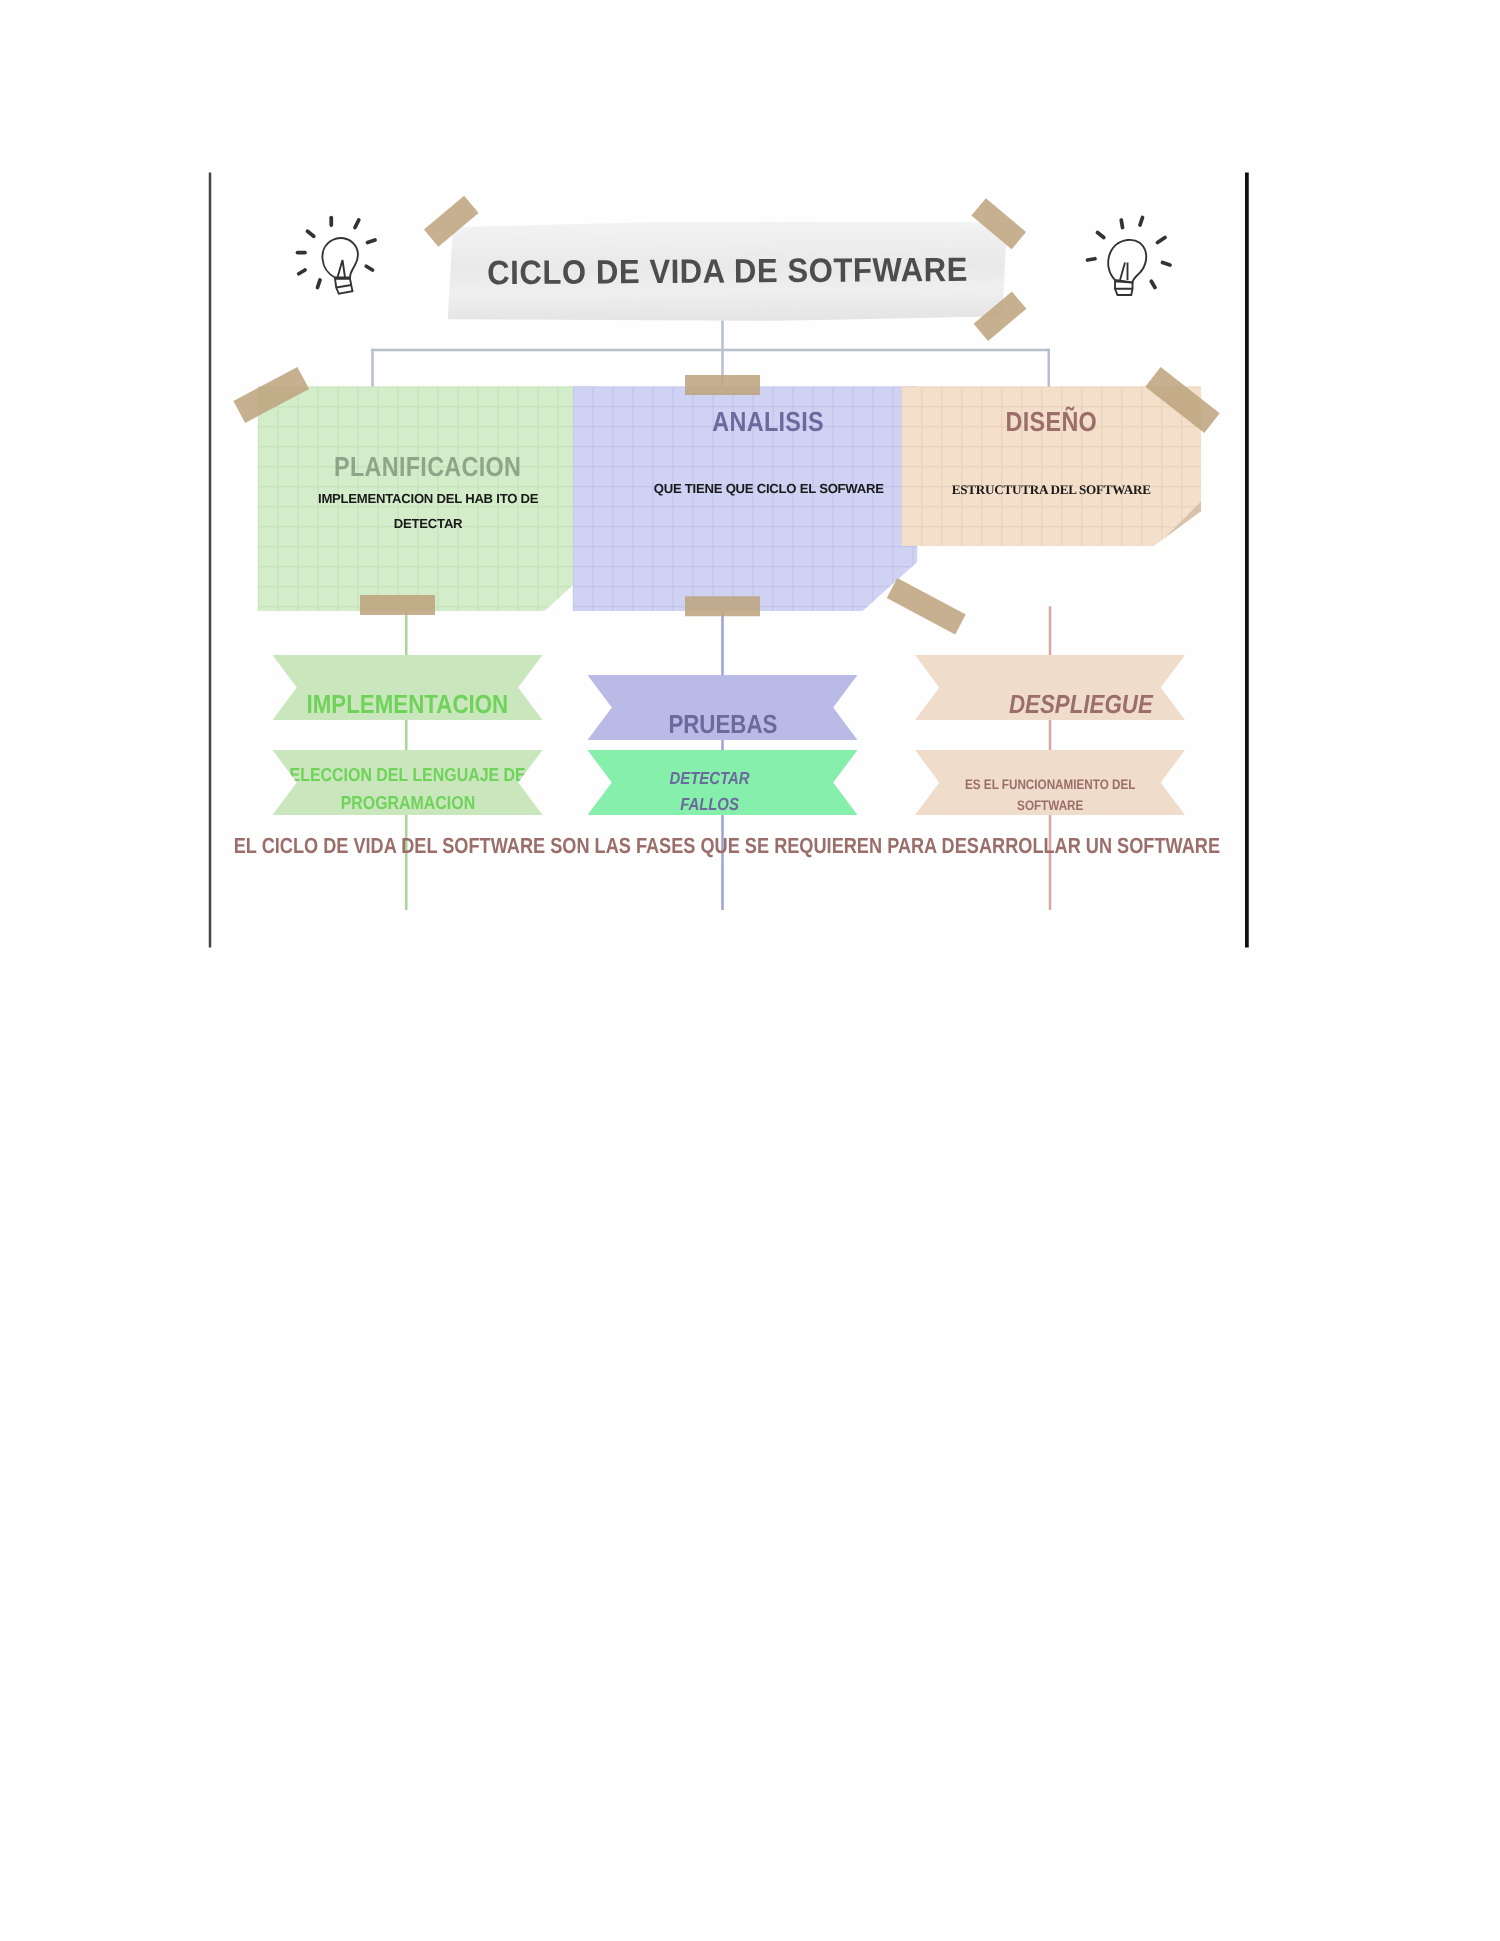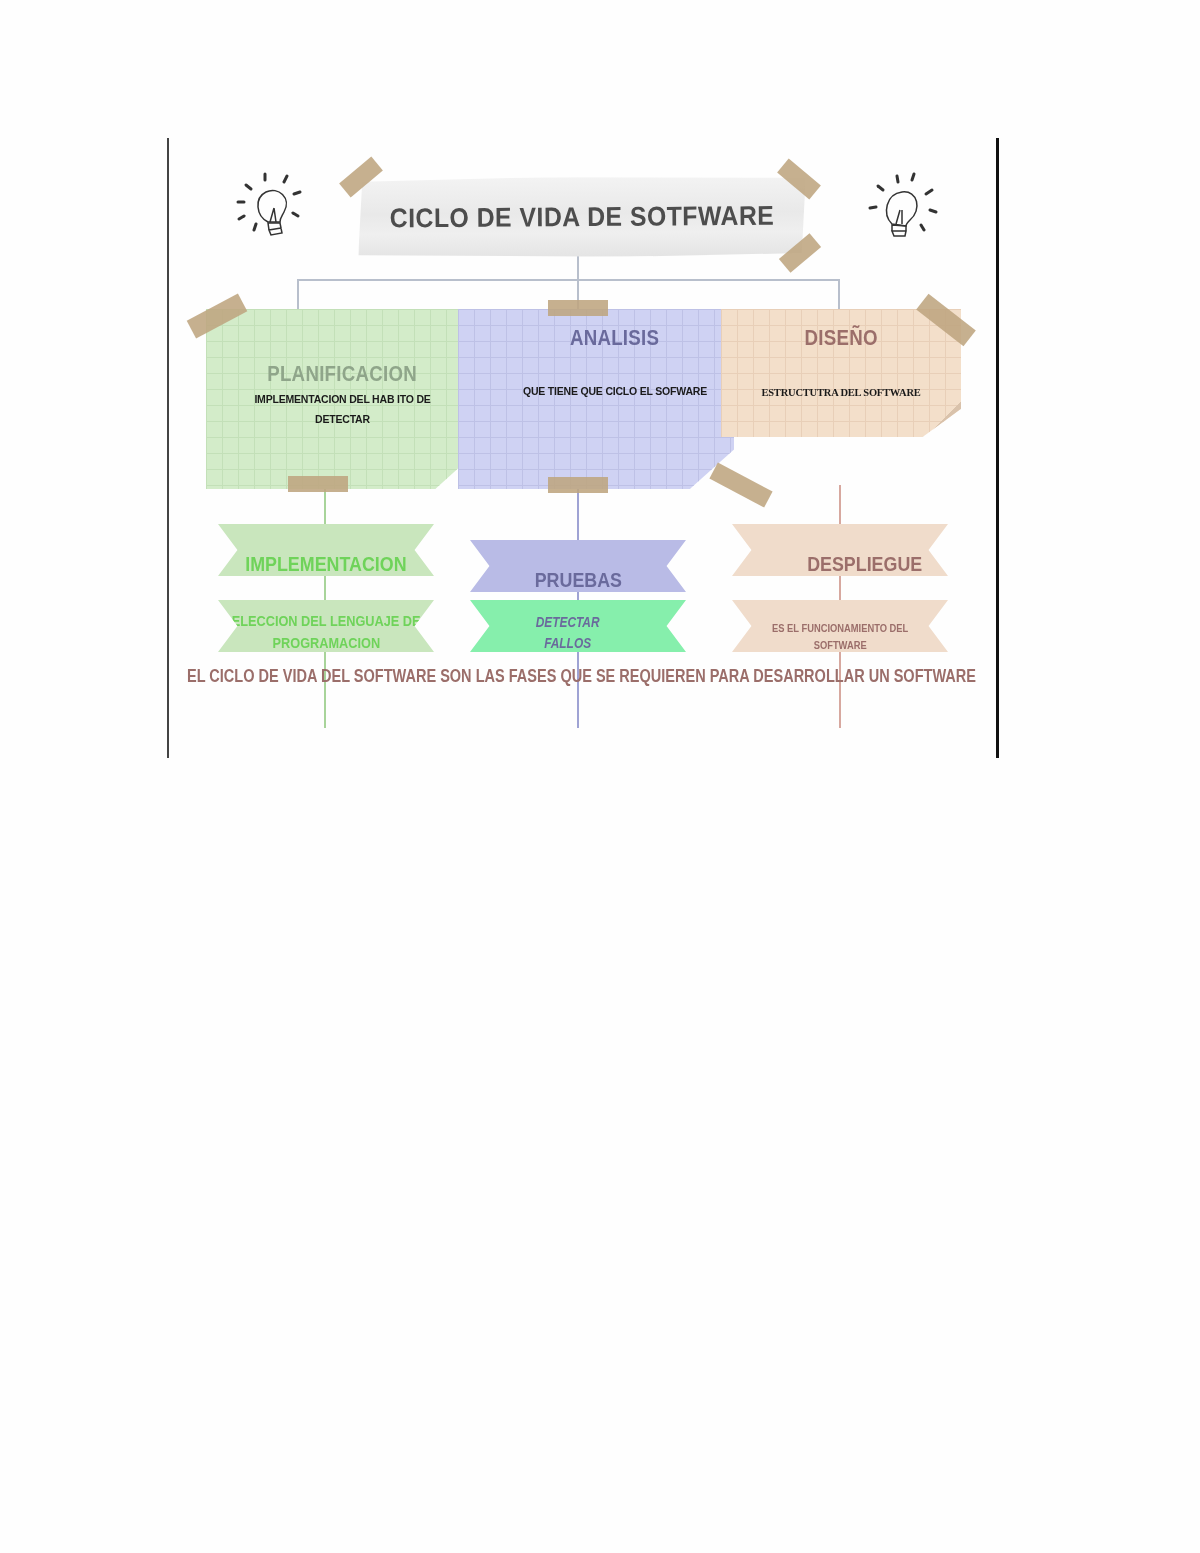--- a/index.html
+++ b/index.html
@@ -122,21 +122,21 @@
 </div>
 <div class="tape" style="left:916px;top:310px;width:60px;height:20px;transform:rotate(38deg);"></div>
 <div class="tape" style="left:710px;top:476px;width:62px;height:18px;transform:rotate(28deg);"></div>
 
 <div class="ribbon" style="left:218px;top:524px;background:#c9e6bd;">
   <span class="ribbon-text" style="font-size:21px;color:#6fd35a;">IMPLEMENTACION</span>
 </div>
 <div class="ribbon" style="left:470px;top:540px;background:#b9bbe6;">
   <span class="ribbon-text" style="font-size:21px;color:#6a6a9c;">PRUEBAS</span>
 </div>
-<div class="ribbon" style="left:732px;top:524px;background:#f0dccb;">
+<div class="ribbon" style="left:732px;top:524px;background:#f0dccb;font-style:italic;">
   <span class="ribbon-text" style="font-size:21px;color:#9b6e6a;margin-left:50px;">DESPLIEGUE</span>
 </div>
 
 <div class="ribbon" style="left:218px;top:600px;background:#c9e6bd;">
   <span class="ribbon-text" style="font-size:15px;color:#6fd35a;white-space:nowrap;">ELECCION  DEL LENGUAJE DE</span>
   <span class="ribbon-text" style="font-size:15px;color:#6fd35a;margin-top:4px;">PROGRAMACION</span>
 </div>
 <div class="ribbon" style="left:470px;top:600px;background:#86efac;font-style:italic;">
   <span class="ribbon-text" style="font-size:14px;color:#6a6a9c;margin-left:-20px;">DETECTAR</span>
   <span class="ribbon-text" style="font-size:14px;color:#6a6a9c;margin-left:-20px;margin-top:4px;">FALLOS</span>

